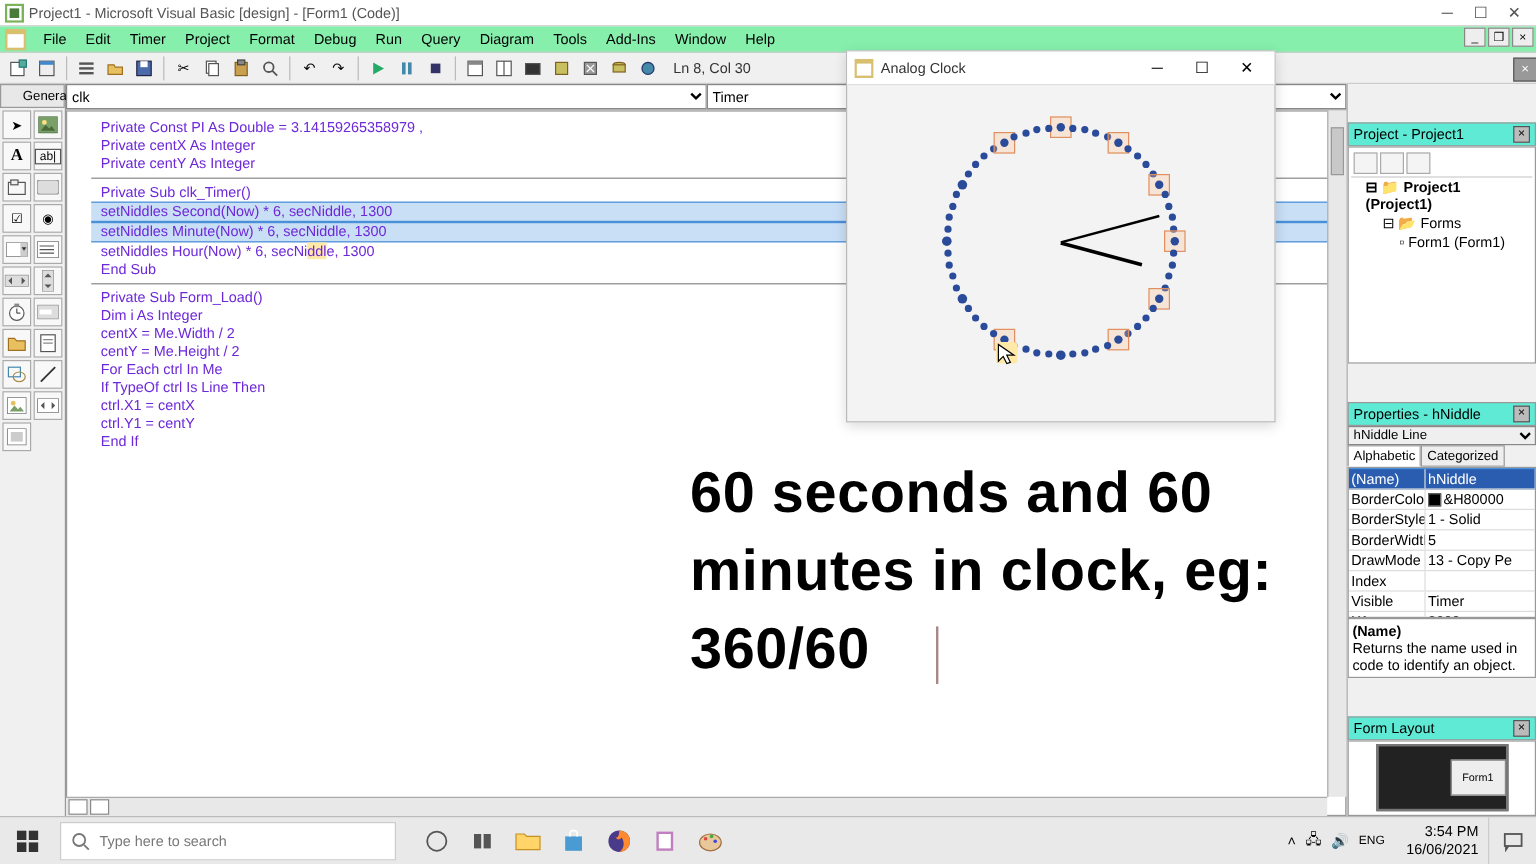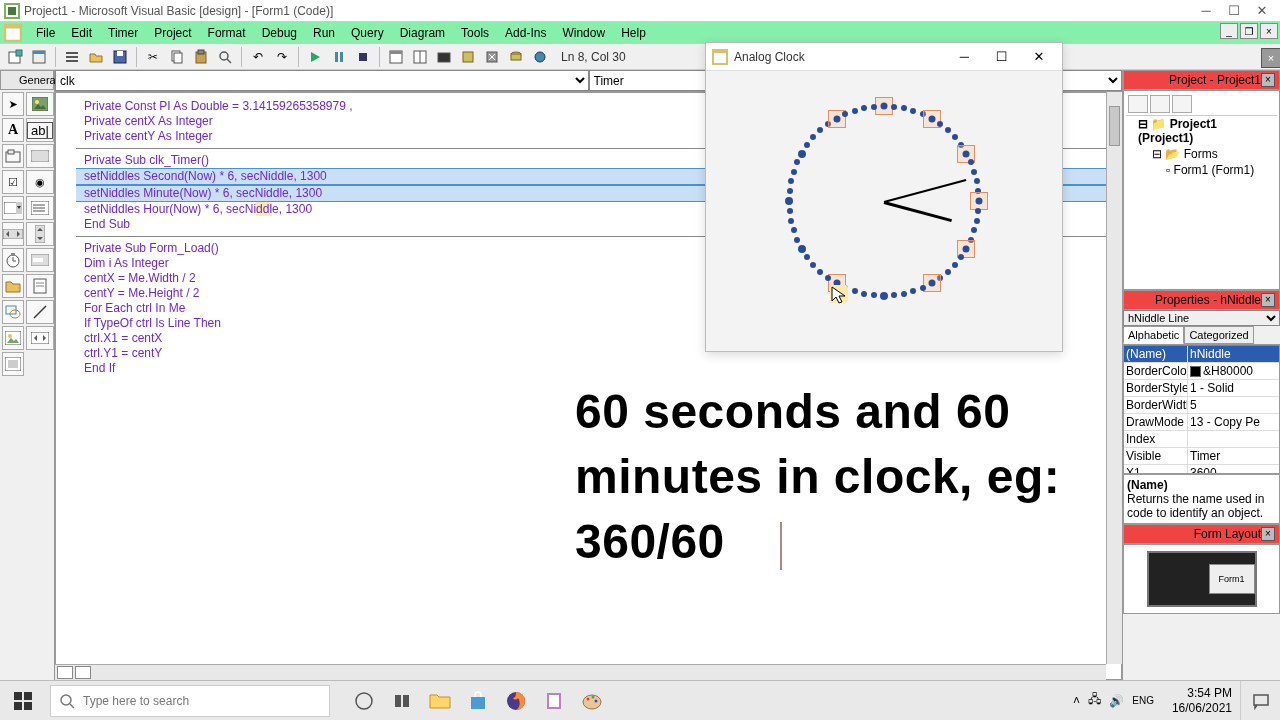--- a/index.html
+++ b/index.html
@@ -38,21 +38,21 @@
 .sel { background: #c9dff5; border-top: 1px solid #4a90d9; border-bottom: 1px solid #4a90d9; }
 .hlsel { background: #ffe9a8; }
 .divider-line { border-top: 1px solid #888; margin: 4px 0; }
 .scroll-v { position: absolute; right: 0; top: 22px; bottom: 16px; width: 16px; background: #e8e8e8; border-left: 1px solid #aaa; }
 .scroll-v .thumb { position: absolute; top: 14px; left: 2px; right: 2px; height: 40px; background: #c8c8c8; border: 1px solid #999; }
 .scroll-h { position:absolute; left:0; right:16px; bottom:0; height:16px; background:#e8e8e8; border-top:1px solid #aaa; }
 .minitabs { position:absolute; left:2px; top:1px; display:flex; }
 .minitabs span { width:16px; height:13px; border:1px solid #888; background:#fff; margin-right:2px; }
 
 .right-panes { width: 158px; background: #f0f0f0; display: flex; flex-direction: column; border-left: 1px solid #999; }
-.pane-header { background: #ef4444; border: 1px solid #999; padding: 2px 4px; font-size: 12px; display: flex; justify-content: flex-end; align-items: center; }
+.pane-header { background: #5eead4; border: 1px solid #999; padding: 2px 4px; font-size: 12px; display: flex; justify-content: space-between; align-items: center; margin-top: 32px; }
 .pane-header .x { width: 14px; height: 14px; border: 1px solid #555; background:#bbb; color:#000; text-align: center; line-height: 12px; font-size: 10px; }
 .pane-body { border: 1px solid #999; background: #fff; font-size: 11px; padding: 2px; }
 .proj-toolbar { display:flex; gap:2px; padding:2px; border-bottom:1px solid #ccc; }
 .proj-toolbar span { width:20px; height:18px; border:1px solid #aaa; background:#f4f4f4; }
 .tree-item { padding: 1px 2px 1px 12px; }
 .tree-item.indent1 { padding-left: 26px; }
 .tree-item.indent2 { padding-left: 40px; }
 .tree-item.bold { font-weight: bold; }
 
 .props-combo { width: 100%; border: 1px solid #888; font-size: 11px; }
@@ -268,21 +268,21 @@
           <svg width="16" height="14">
             <rect width="16" height="14" fill="#7aa06a" stroke="#4a6a3a"></rect>
             <circle cx="5" cy="5" r="2" fill="#ffe080"></circle>
             <path d="M2 12l4-5 3 3 2-2 3 4z" fill="#4a6a3a"></path>
           </svg>
         </div>
       <div class="tool">
           <b style="font-family:serif;font-size:14px">A</b>
         </div>
       <div class="tool">
-          <span style="border:1px solid #555;padding:0 3px;font-size:13px">ab|</span>
+          <span style="border:1px solid #555;padding:0 3px;font-size:10px">ab|</span>
         </div>
       <div class="tool">
           <svg width="16" height="14">
             <rect x="1" y="3" width="14" height="10" fill="none" stroke="#555"></rect>
             <rect x="3" y="1" width="6" height="4" fill="#eee" stroke="#555"></rect>
           </svg>
         </div>
       <div class="tool">
           <svg width="18" height="12">
             <rect width="18" height="12" rx="2" fill="#ddd" stroke="#888"></rect>

